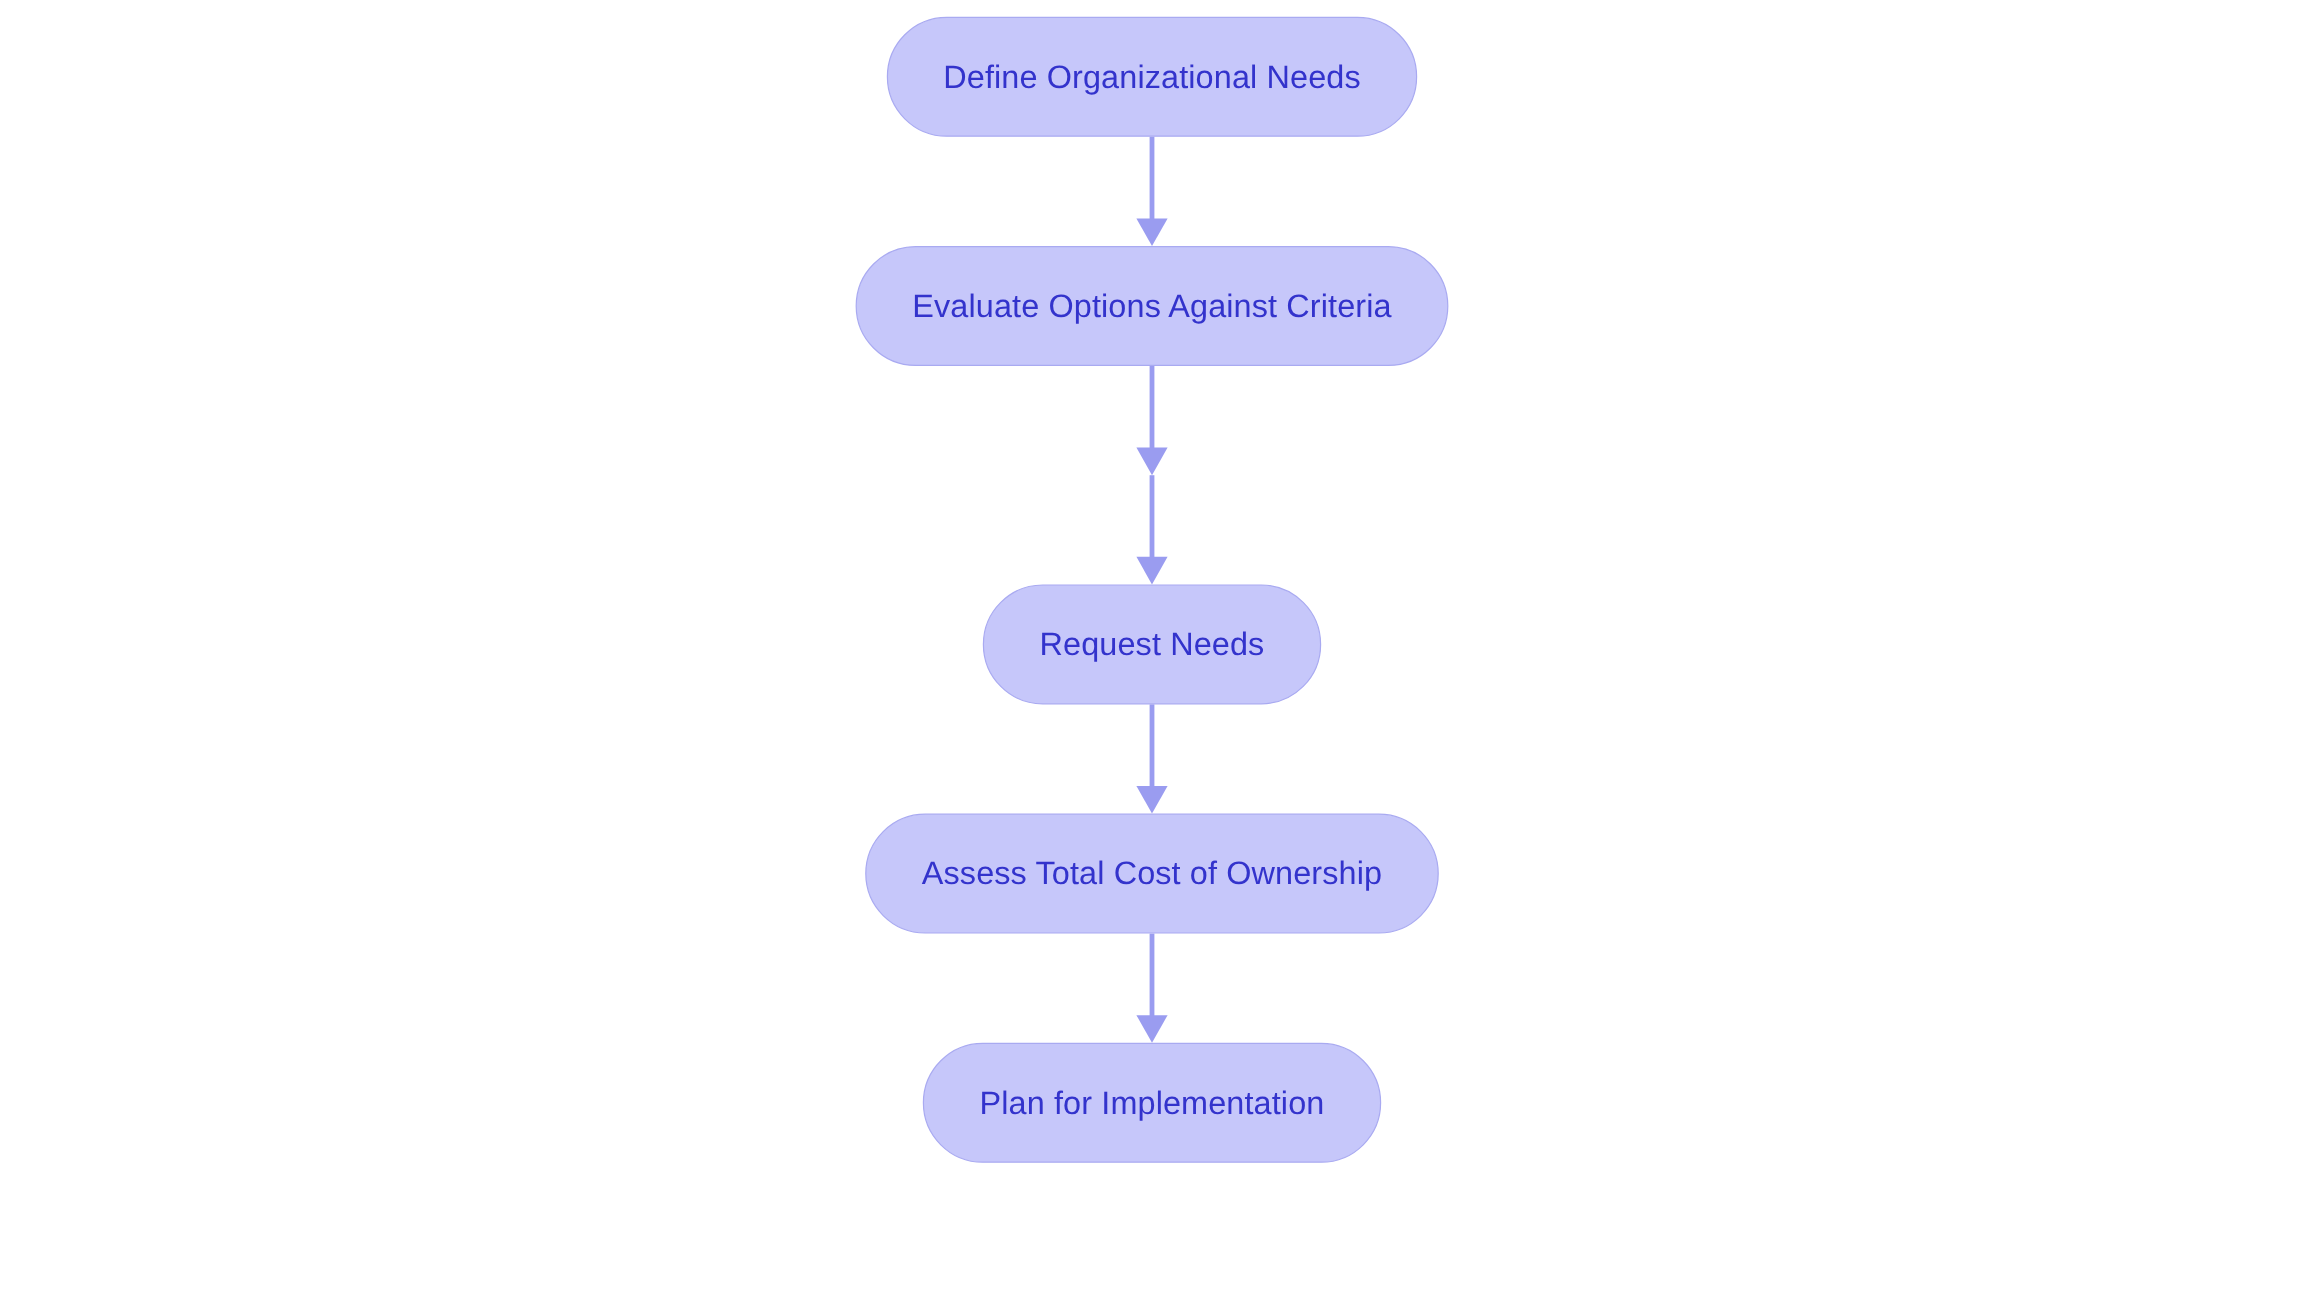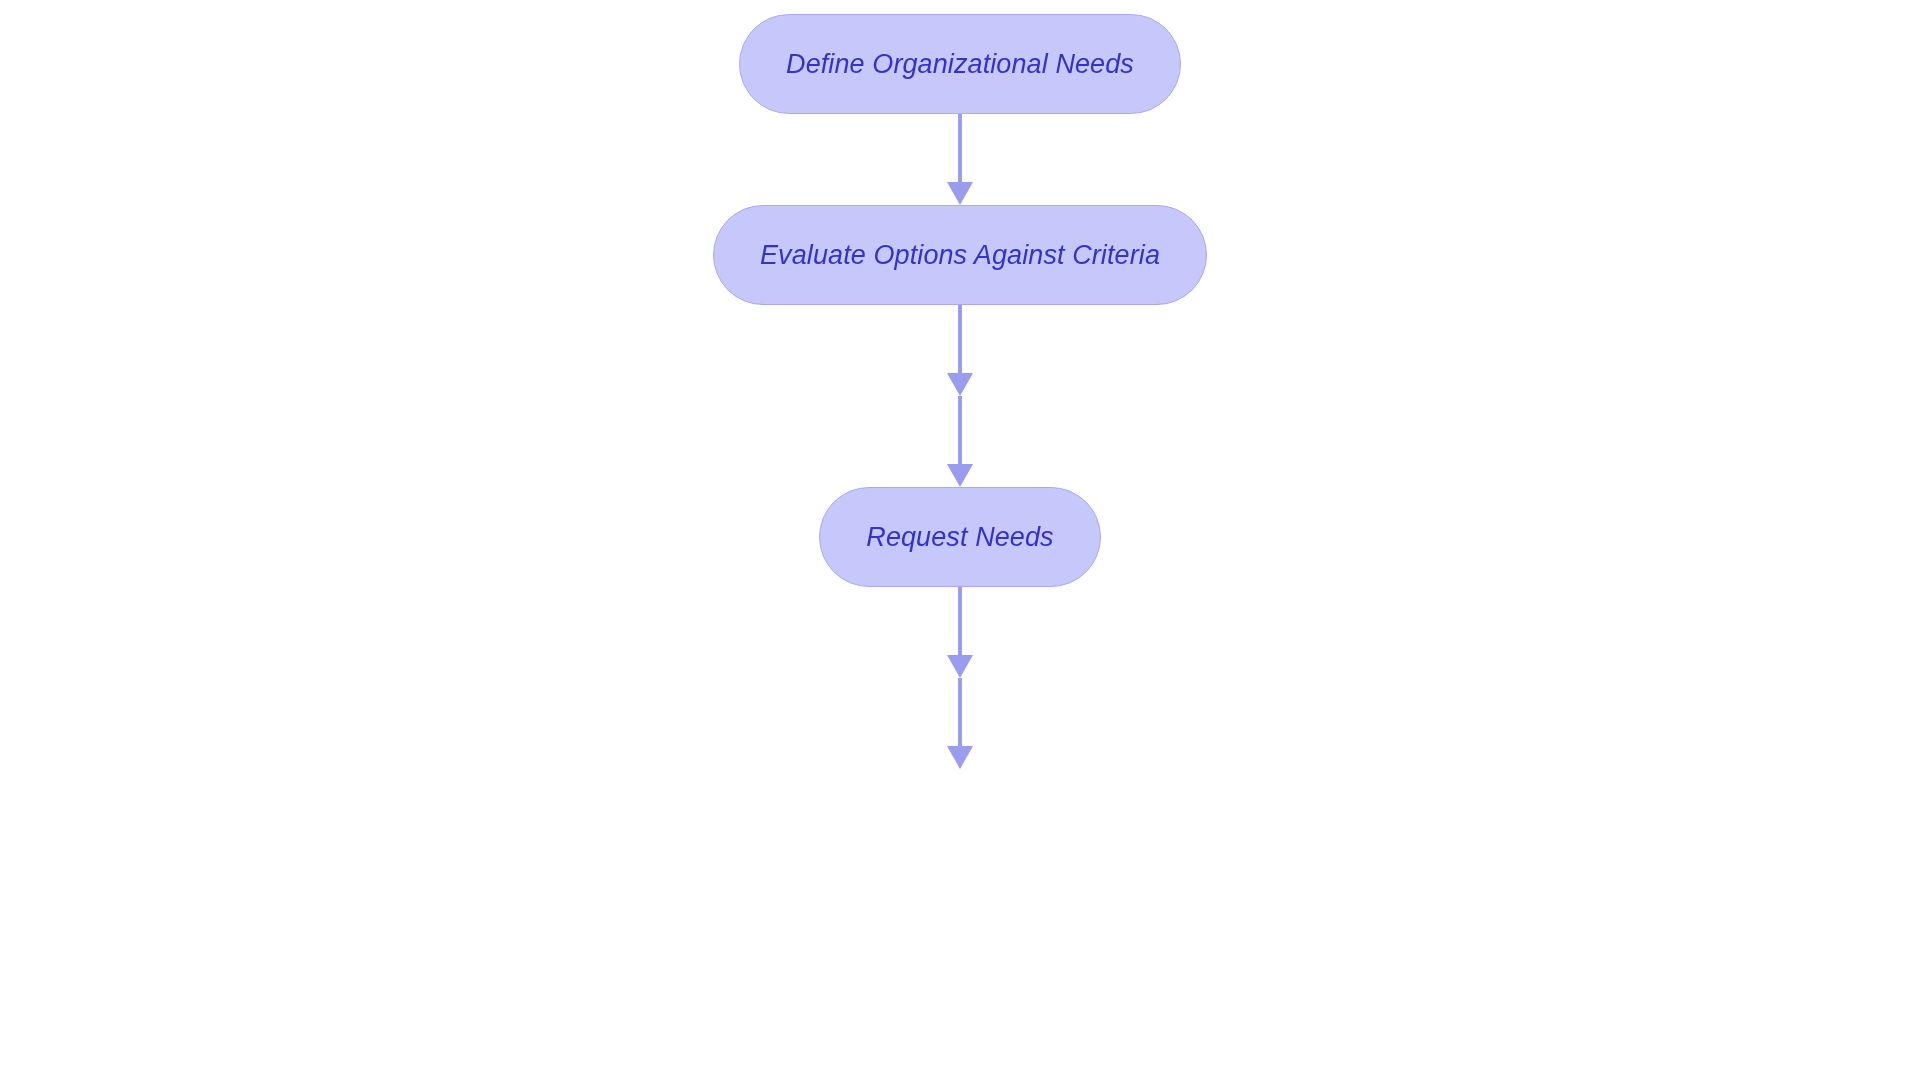--- a/index.html
+++ b/index.html
@@ -40,21 +40,20 @@
     box-sizing: border-box;
     height: 100px;
     background: #c6c7fa;
     border: 1.6px solid #a9aaf1;
     border-radius: 50px;
     display: flex;
     align-items: center;
     justify-content: center;
     padding: 0 46px;
     flex: none;
-    font-style: italic;
   }
 
   .flow-node-label {
     color: #3333cc;
     font-family: "Liberation Sans", sans-serif;
     font-size: 27px;
     font-weight: 400;
     letter-spacing: 0.1px;
     white-space: nowrap;
     line-height: 1;
@@ -121,21 +120,27 @@
 
     <div class="flow-node">
       <span class="flow-node-label">Request Needs</span>
     </div>
 
     <div class="flow-connector">
       <div class="flow-connector-line"></div>
       <div class="flow-connector-arrowhead"></div>
     </div>
 
+    <div class="flow-node">
+      <span class="flow-node-label">Assess Total Cost of Ownership</span>
+    </div>
 
     <div class="flow-connector">
       <div class="flow-connector-line"></div>
       <div class="flow-connector-arrowhead"></div>
     </div>
 
+    <div class="flow-node">
+      <span class="flow-node-label">Plan for Implementation</span>
+    </div>
 
   </div>
 </div>
 
 </body></html>

